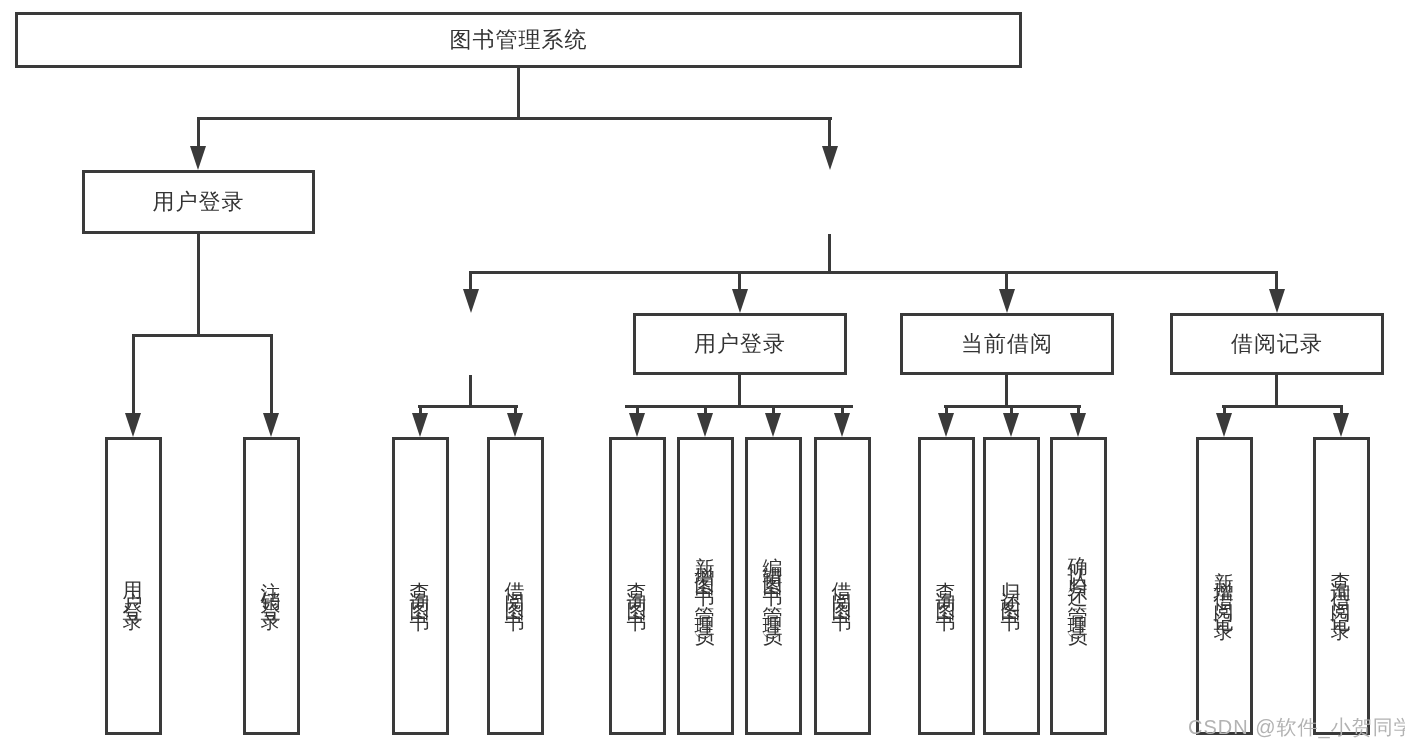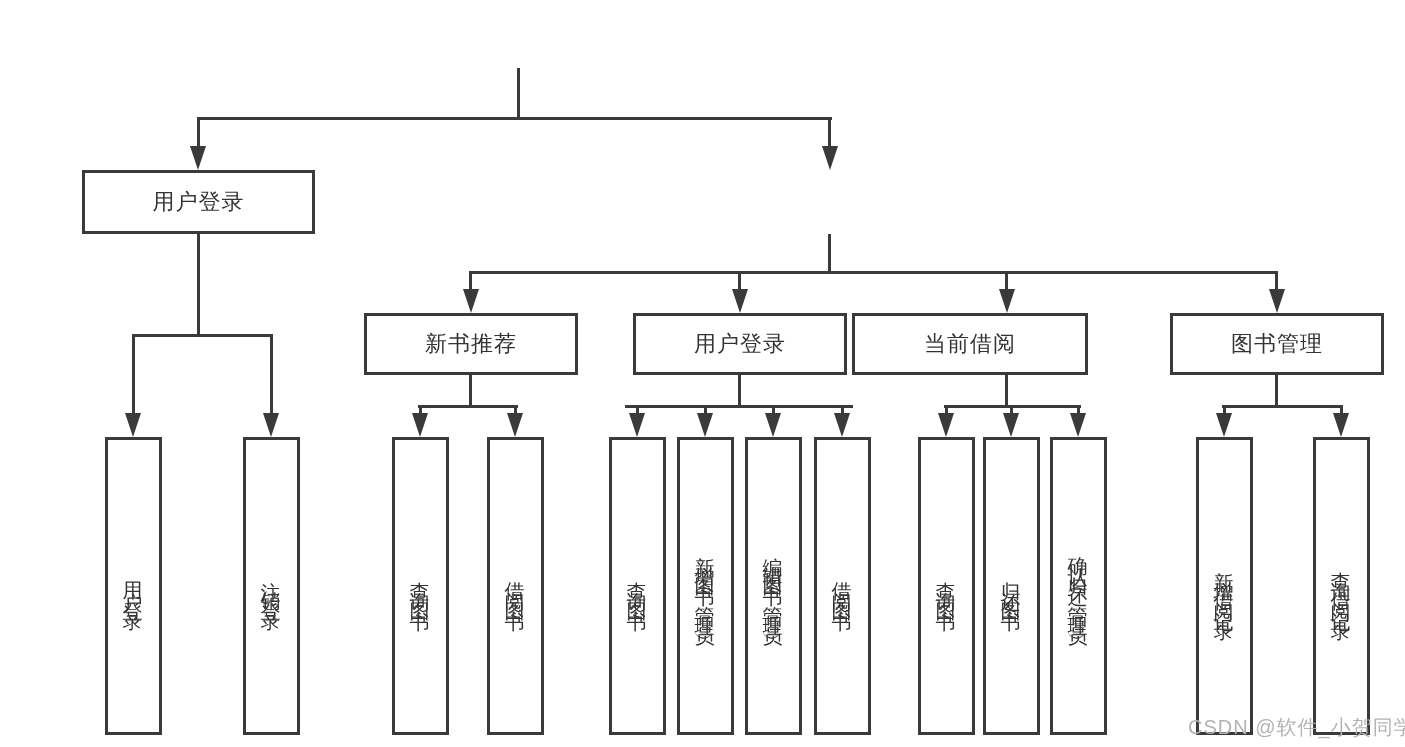--- a/index.html
+++ b/index.html
@@ -26,20 +26,21 @@
   .watermark{
     position:absolute;left:1188px;top:714px;font-size:20px;letter-spacing:1px;
     color:#b3b3b3;white-space:nowrap;
   }
 </style>
 </head>
 <body>
 
 <div id="canvas">
 
+  <div class="hbox" style="left:15px;top:12px;width:1007px;height:56px">图书管理系统</div>
 
   <div class="vl" style="left:517px;top:68px;height:50px"></div>
   <div class="hl" style="left:197px;top:117px;width:635px"></div>
   <div class="vl" style="left:197px;top:117px;height:32px"></div>
   <div class="ah" style="left:190px;top:146px"></div>
   <div class="vl" style="left:828px;top:117px;height:32px"></div>
   <div class="ah" style="left:822px;top:146px"></div>
 
   <div class="hbox" style="left:82px;top:170px;width:233px;height:64px">用户登录</div>
 
@@ -54,24 +55,23 @@
   <div class="hl" style="left:470px;top:271px;width:808px"></div>
   <div class="vl" style="left:469px;top:271px;height:21px"></div>
   <div class="ah" style="left:463px;top:289px"></div>
   <div class="vl" style="left:738px;top:271px;height:21px"></div>
   <div class="ah" style="left:732px;top:289px"></div>
   <div class="vl" style="left:1005px;top:271px;height:21px"></div>
   <div class="ah" style="left:999px;top:289px"></div>
   <div class="vl" style="left:1275px;top:271px;height:21px"></div>
   <div class="ah" style="left:1269px;top:289px"></div>
 
-  <div class="hbox" style="left:364px;top:313px;width:214px;height:62px">新书推荐</div>
   <div class="hbox" style="left:633px;top:313px;width:214px;height:62px">用户登录</div>
-  <div class="hbox" style="left:852px;top:313px;width:236px;height:62px">当前借阅</div>
-  <div class="hbox" style="left:1170px;top:313px;width:214px;height:62px">图书管理</div>
+  <div class="hbox" style="left:900px;top:313px;width:214px;height:62px">当前借阅</div>
+  <div class="hbox" style="left:1170px;top:313px;width:214px;height:62px">借阅记录</div>
 
   <div class="vl" style="left:469px;top:375px;height:33px"></div>
   <div class="vl" style="left:738px;top:375px;height:33px"></div>
   <div class="vl" style="left:1005px;top:375px;height:33px"></div>
   <div class="vl" style="left:1275px;top:375px;height:33px"></div>
 
   <div class="hl" style="left:418px;top:405px;width:100px"></div>
   <div class="hl" style="left:625px;top:405px;width:228px"></div>
   <div class="hl" style="left:944px;top:405px;width:137px"></div>
   <div class="hl" style="left:1222px;top:405px;width:121px"></div>

